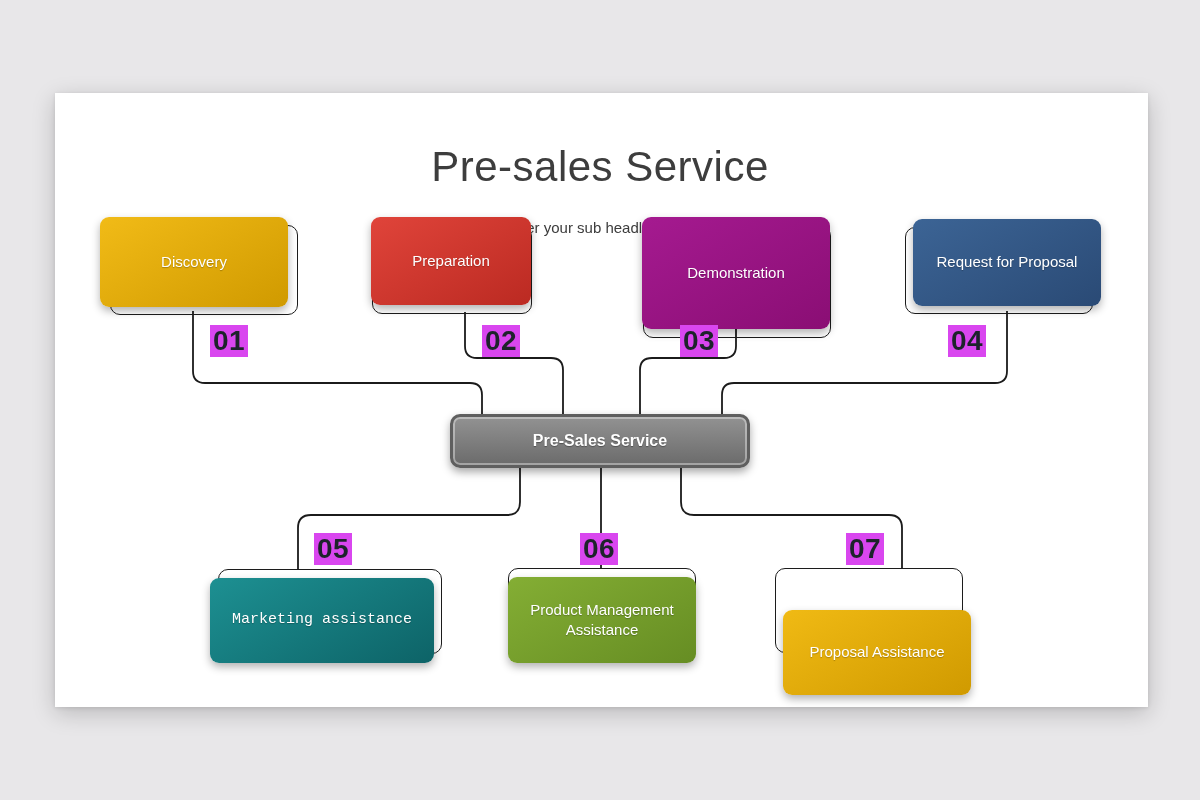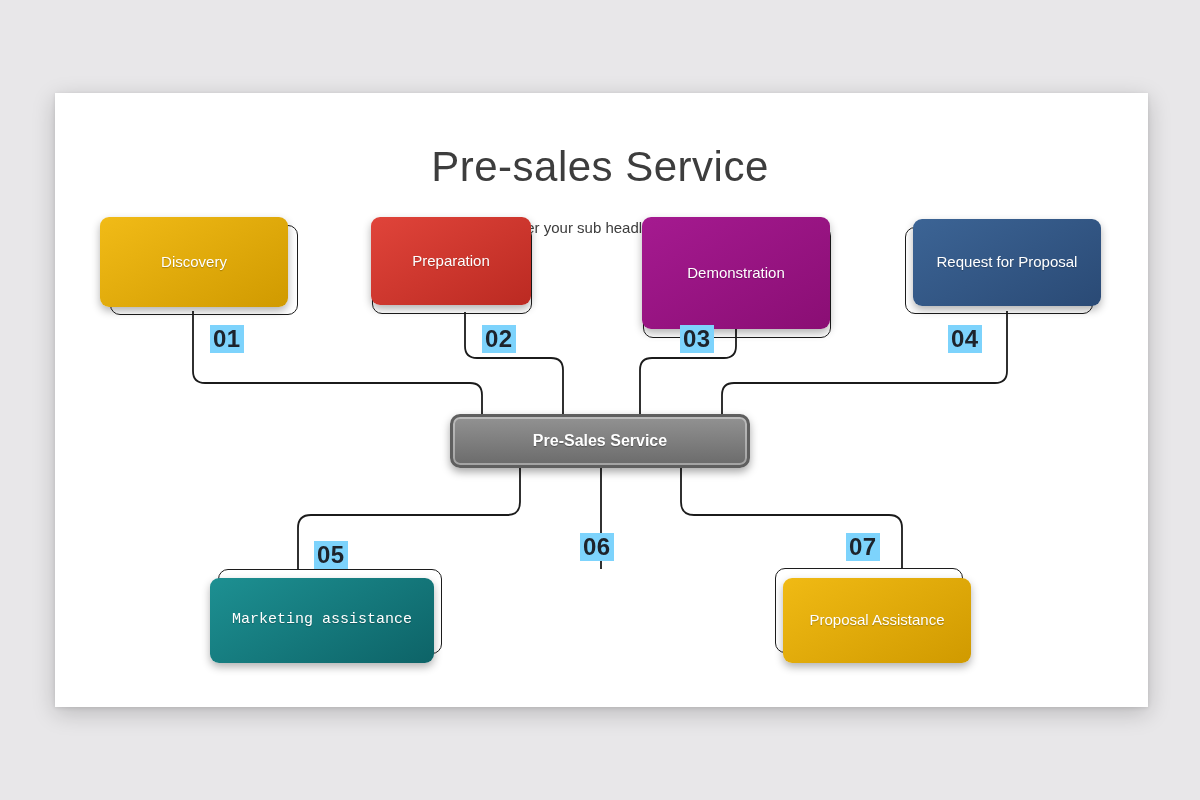--- a/index.html
+++ b/index.html
@@ -57,28 +57,28 @@
   .n7 .ghost{left:-8px;top:-10px;}
   .center-node{
     position:absolute;left:450px;top:414px;width:300px;height:54px;z-index:3;
     border:3px solid #5f5f5f;border-radius:10px;box-sizing:border-box;
     display:flex;align-items:center;justify-content:center;
     box-shadow:0 4px 8px rgba(0,0,0,.35), inset 0 0 0 2px rgba(255,255,255,.38);
   }
   .center-label{color:#fff;font-size:16px;font-weight:bold;text-shadow:0 1px 1px rgba(0,0,0,.35);}
   .num{
     position:absolute;z-index:5;
-    font-size:24px;font-weight:bold;color:#1d232b;
-    background:#7dd3fc;padding:0 3px;line-height:1.15;letter-spacing:.5px;
+    font-size:28px;font-weight:bold;color:#1d232b;
+    background:#d946ef;padding:0 3px;line-height:1.15;letter-spacing:.5px;
   }
   .num1{left:210px;top:325px;}
   .num2{left:482px;top:325px;}
   .num3{left:680px;top:325px;text-align:center;}
   .num4{left:948px;top:325px;}
-  .num5{left:314px;top:533px;margin-top:8px;}
+  .num5{left:314px;top:533px;}
   .num6{left:580px;top:533px;}
   .num7{left:846px;top:533px;}
 </style>
 </head>
 <body>
 
 <div class="canvas">
   <div class="card"></div>
 
   <h1 class="title">Pre-sales Service</h1>
@@ -122,23 +122,29 @@
   <div class="center-node" style="background: linear-gradient(rgb(146, 146, 146), rgb(107, 107, 107));">
     <span class="center-label">Pre-Sales Service</span>
   </div>
 
   <div class="node n5">
     <div class="ghost"></div>
     <div class="fill" style="background: linear-gradient(150deg, rgb(29, 144, 146), rgb(13, 99, 103));">
       <span class="nlabel">Marketing assistance</span>
     </div>
   </div>
+  <div class="node n6">
+    <div class="ghost"></div>
+    <div class="fill" style="background: linear-gradient(150deg, rgb(132, 174, 52), rgb(102, 141, 35));">
+      <span class="nlabel">Product Management Assistance</span>
+    </div>
+  </div>
   <div class="node n7">
     <div class="ghost"></div>
-    <div class="fill" style="background: linear-gradient(150deg, rgb(240, 186, 20), rgb(208, 154, 0));">
+    <div class="fill" style="background: linear-gradient(150deg, rgb(240, 186, 20), rgb(208, 154, 0)); margin-top: 32px;">
       <span class="nlabel">Proposal Assistance</span>
     </div>
   </div>
 
   <div class="num num1">01</div>
   <div class="num num2">02</div>
   <div class="num num3">03</div>
   <div class="num num4">04</div>
   <div class="num num5">05</div>
   <div class="num num6">06</div>

